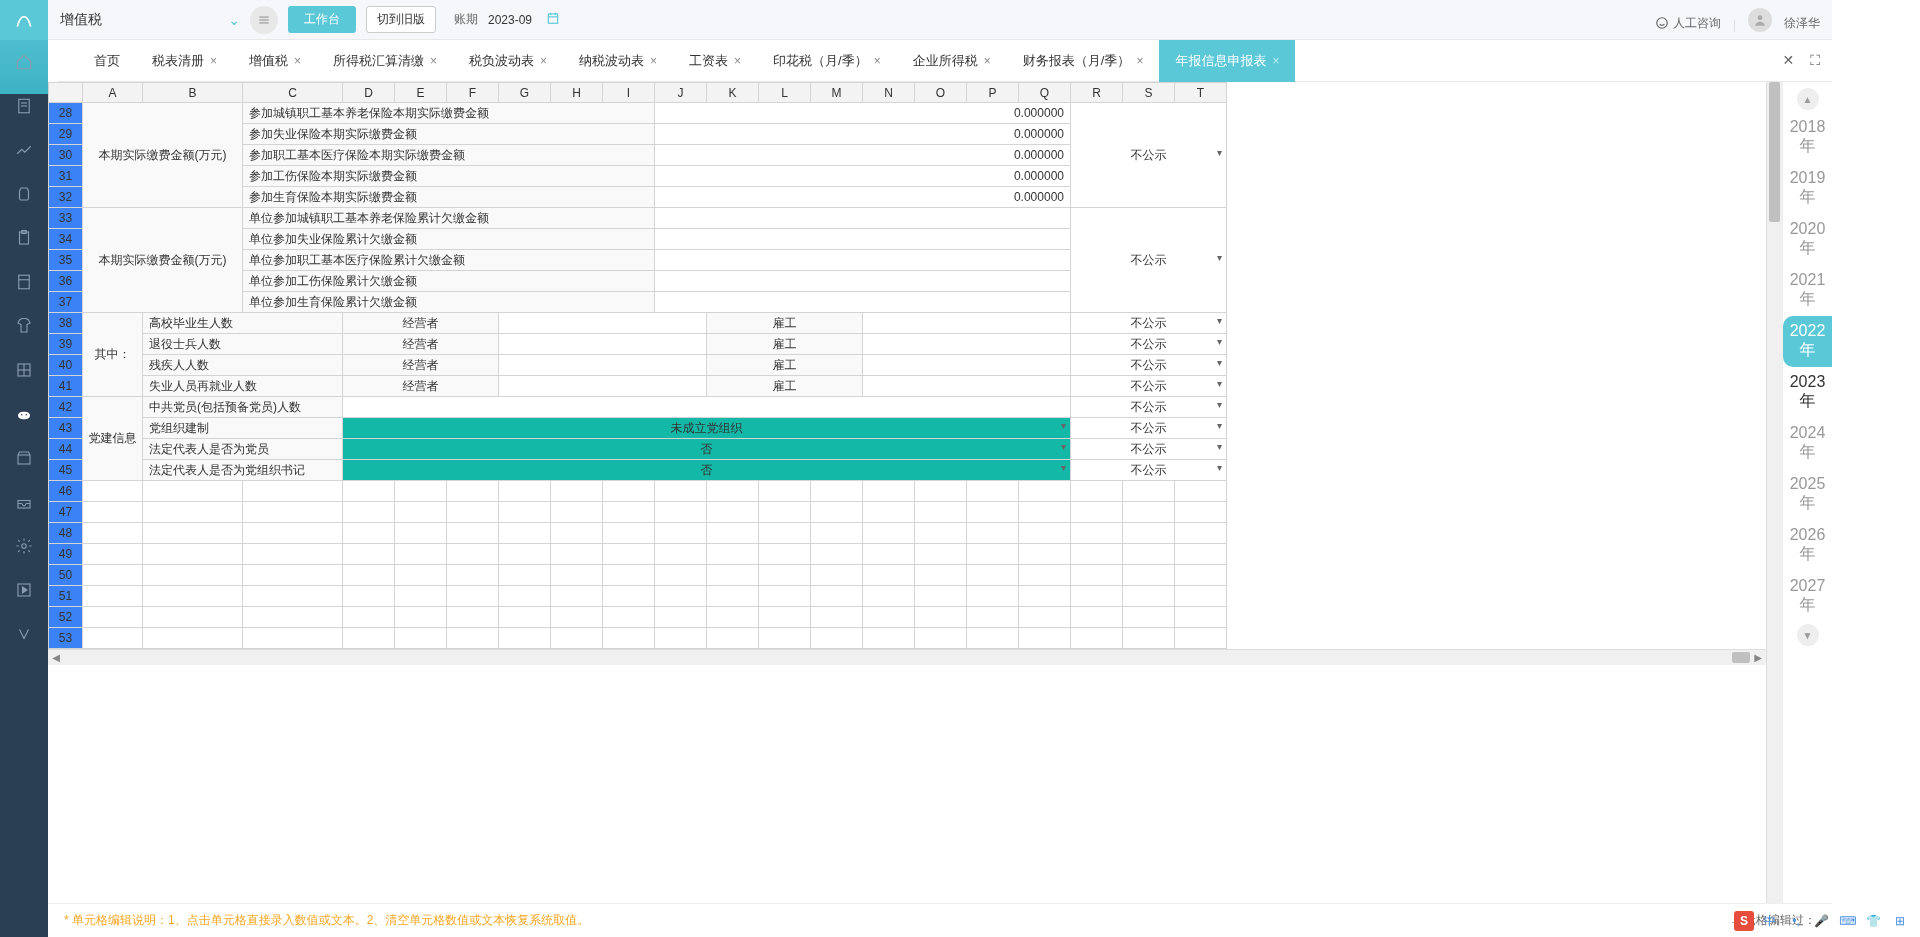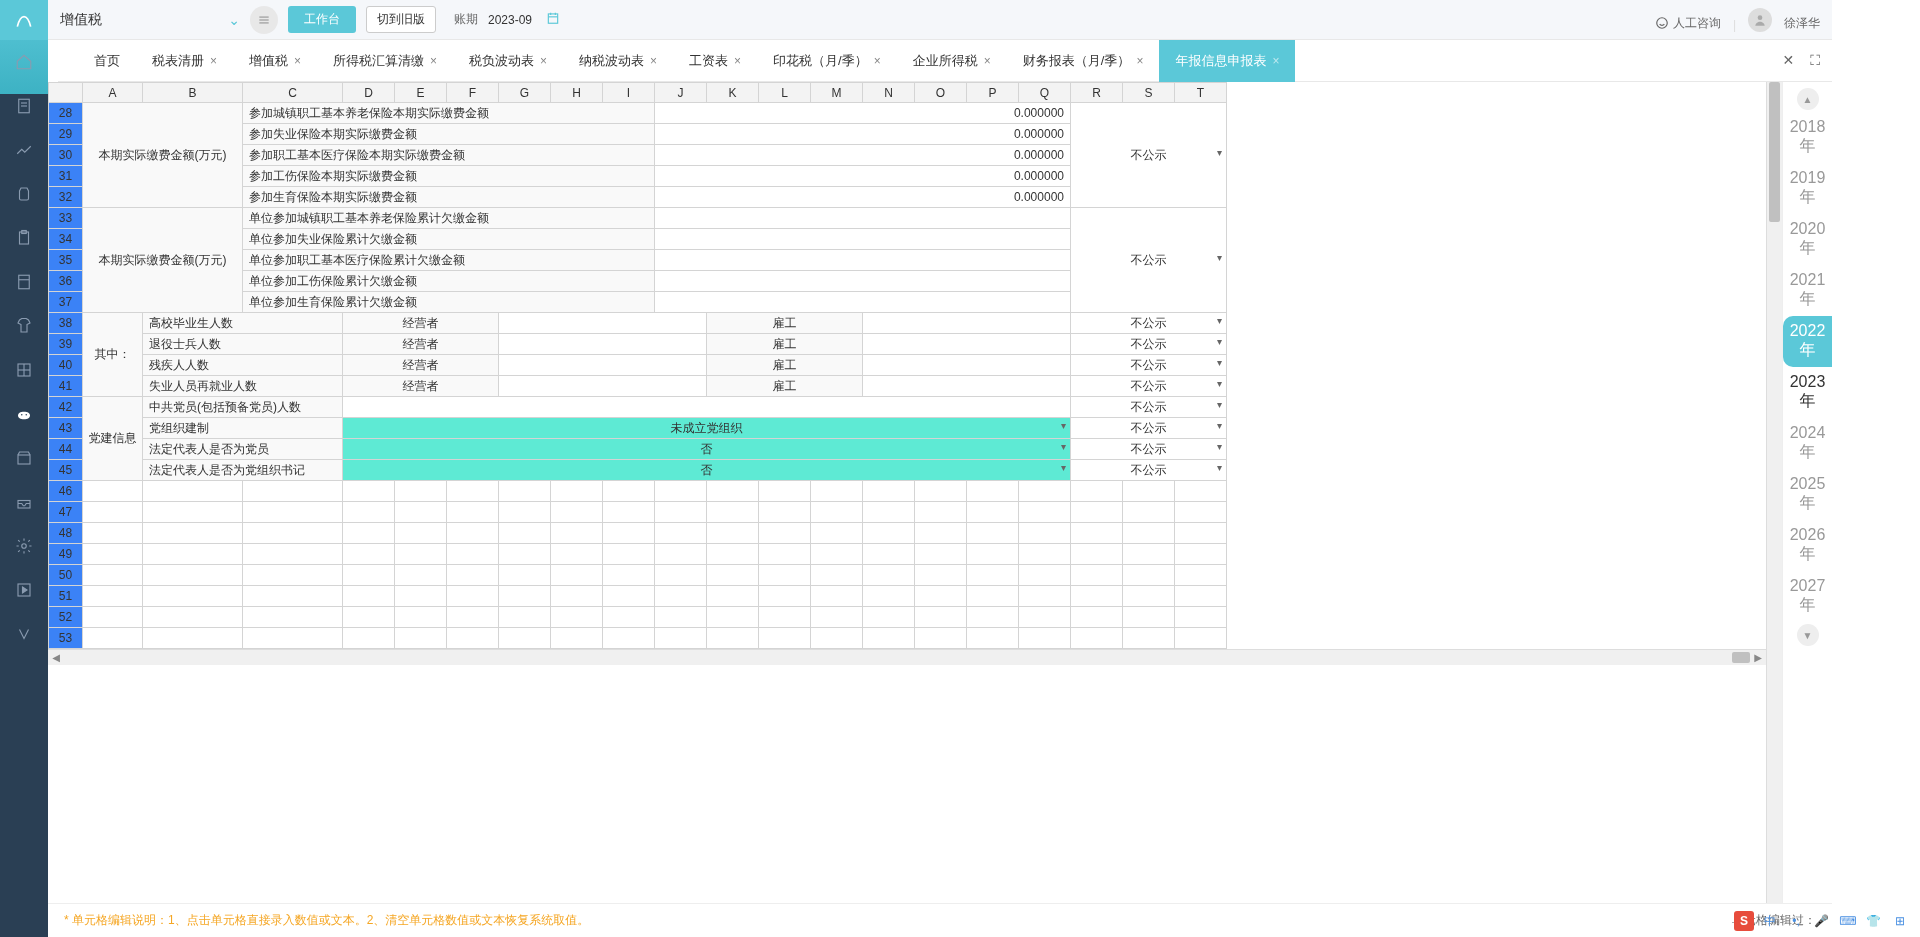--- a/index.html
+++ b/index.html
@@ -50,21 +50,21 @@
 
 .sheet-wrap { flex: 1; display: flex; position: relative; }
 .sheet { flex: 1; overflow: hidden; position: relative; }
 .grid { border-collapse: collapse; table-layout: fixed; }
 .grid th, .grid td { border: 1px solid #d4d4d4; height: 21px; font-size: 12px; color: #333; padding: 0 4px; white-space: nowrap; overflow: hidden; }
 .grid thead th { background: #f3f3f3; font-weight: normal; text-align: center; height: 20px; }
 .grid .rownum { background: #3b82f6; text-align: center; width: 34px; }
 .grid .corner { background: #f3f3f3; width: 34px; }
 .grid .label-cell { background: #f9f9f9; text-align: center; }
 .grid .data-cell { background: #fff; text-align: right; padding-right: 6px; }
-.grid .text-cell { background: #5eead4; text-align: center; }
+.grid .text-cell { background: #14b8a6; text-align: center; }
 .grid .dropdown-cell { text-align: center; position: relative; }
 .grid .dropdown-cell::after { content: "▾"; position: absolute; right: 4px; color: #666; font-size: 10px; }
 .grid .empty-cell { background: #fff; }
 .grid .left-align { text-align: left; padding-left: 6px; }
 .vscroll { width: 16px; background: #f0f0f0; border-left: 1px solid #ddd; position: relative; }
 .vscroll-thumb { position: absolute; top: 0; left: 2px; right: 2px; height: 140px; background: #c0c0c0; border-radius: 2px; }
 .hscroll { height: 16px; background: #f0f0f0; border-top: 1px solid #ddd; display: flex; align-items: center; }
 .hscroll-arrow { width: 16px; text-align: center; color: #888; cursor: pointer; font-size: 10px; }
 .hscroll-track { flex: 1; position: relative; height: 100%; }
 .hscroll-thumb { position: absolute; right: 0; width: 18px; top: 2px; bottom: 2px; background: #c0c0c0; border-radius: 2px; }

